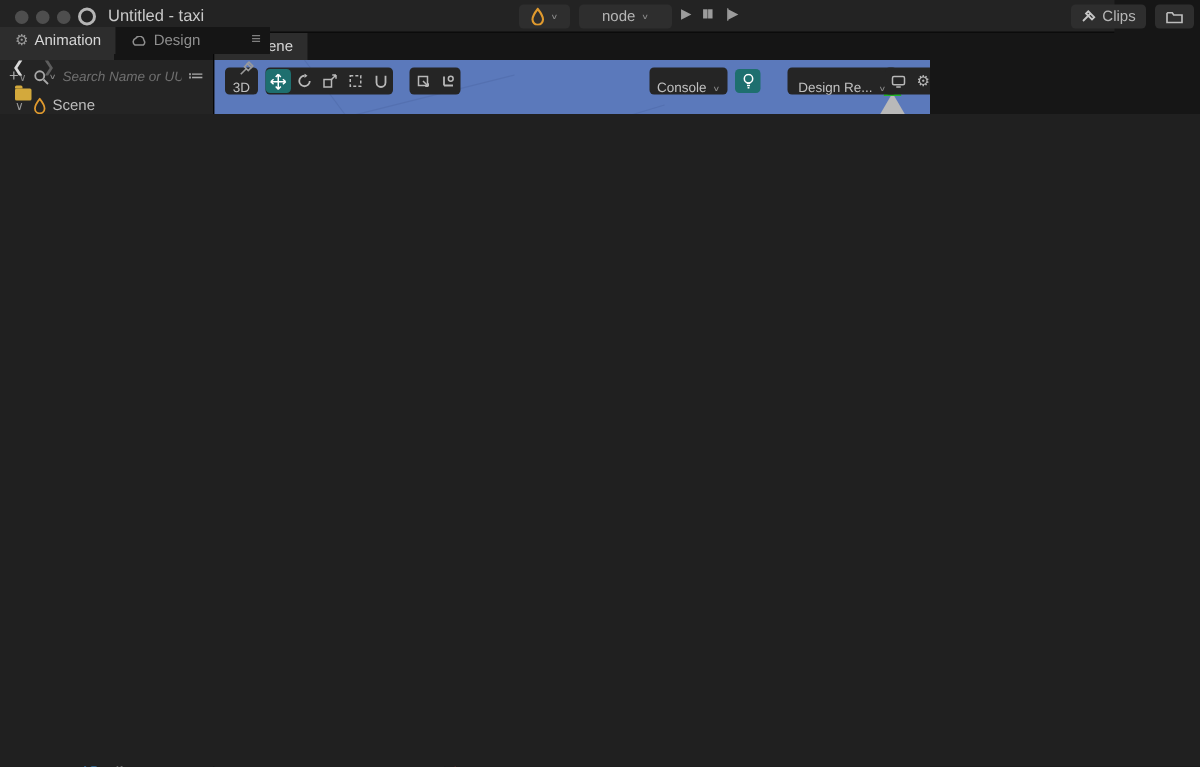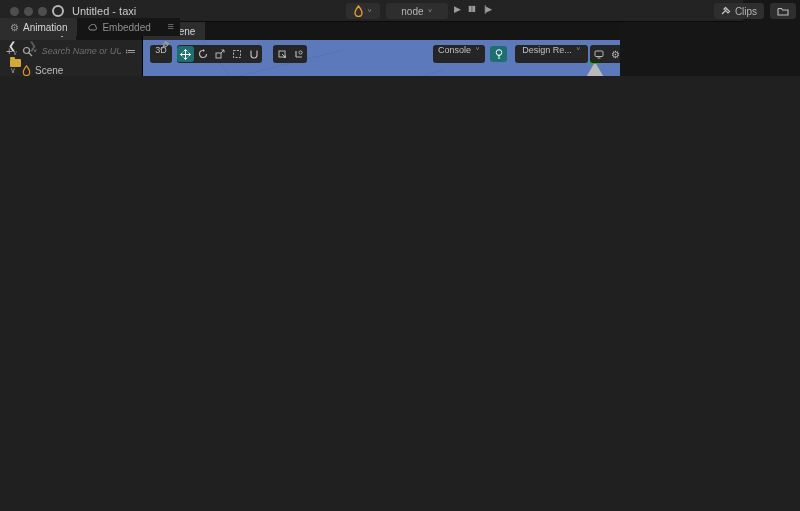--- a/index.html
+++ b/index.html
@@ -46,21 +46,21 @@
   
   #hierarchy { left:0; top:22px; width:143px; height:243px; border-right:1px solid #060606; }
   #assets { left:0; top:265px; width:143px; height:246px; border-right:1px solid #060606; border-top:1px solid #060606; }
   #assets .tree-row { height:13px; }
   #assets-scrollbar { position:absolute; right:2px; top:130px; width:4px; height:45px; background:#6d6d6d; border-radius:2px; }
 
   
   #scene-tabbar { left:143px; top:22px; width:477px; height:18px; background:#151515; }
   #viewport { left:143px; top:40px; width:477px; height:323px; background:#5b79bb; overflow:hidden; }
   .vp-btn { position:absolute; height:16px; background:#252525; border-radius:3px; display:flex;
-    align-items:flex-start; justify-content:center; gap:4px; color:#c0c0c0; font-size:9px; }
+    align-items:flex-end; justify-content:center; gap:4px; color:#c0c0c0; font-size:9px; }
   .toolgroup { position:absolute; top:5px; height:18px; background:#252525; border-radius:3px;
     display:flex; align-items:center; }
   .tool { width:17px; height:16px; display:flex; align-items:center; justify-content:center;
     color:#b8b8b8; font-size:9px; border-radius:3px; }
   .tool.sel { background:#1e6f6f; color:#fff; }
   .bulb-btn { position:absolute; background:#1e6f6f; border-radius:3px; width:17px; height:16px;
     display:flex; align-items:center; justify-content:center; }
 
   
   #inspector { left:620px; top:22px; width:180px; height:489px; background:#262626; }
@@ -424,21 +424,21 @@
   <div class="vp-btn" style="left:290px;top:5px;width:52px;height:18px">
     <span>Console</span>
     <span class="chev">∨</span>
   </div>
   <div class="bulb-btn" style="left:347px;top:6px">
     <svg width="8" height="11" viewBox="0 0 8 11">
       <circle cx="4" cy="3.5" r="2.8" fill="none" stroke="#fff" stroke-width="1"></circle>
       <path d="M2.8 6.5 L5.2 6.5 M3 8 L5 8 M3.4 9.5 L4.6 9.5" stroke="#fff" stroke-width="1"></path>
     </svg>
   </div>
-  <div class="vp-btn" style="left:372px;top:5px;width:73px;height:18px">
+  <div class="vp-btn" style="left:382px;top:5px;width:73px;height:18px">
     <span>Design Re...</span>
     <span class="chev">∨</span>
   </div>
   <div class="toolgroup" style="left:447px;width:0;min-width:0;left:447px" id="vg"></div>
 
   <div class="toolgroup" style="top:5px;left:447px">
     <span class="tool">
       <svg width="10" height="9" viewBox="0 0 10 9">
           <rect x="1" y="1" width="8" height="5.5" rx="1" fill="none" stroke="#b8b8b8" stroke-width="1"></rect>
           <path d="M3.5 8 h3" stroke="#b8b8b8" stroke-width="1"></path>
@@ -567,21 +567,21 @@
 <div id="inspector">
   <div class="tabbar">
     <div class="tab active">
       <span style="font-size:10px;color:#9a9a9a">⚙</span>
       <span>Animation</span>
     </div>
     <div class="tab">
       <svg width="11" height="7" viewBox="0 0 11 7">
         <path d="M3 6 A2.5 2.5 0 0 1 3.5 1.5 A3 3 0 0 1 9 3 A2 2 0 0 1 8.5 6 Z" fill="none" stroke="#8f8f8f" stroke-width="1"></path>
       </svg>
-      <span>Embedded</span>
+      <span>Design</span>
     </div>
     <span class="hamburger">≡</span>
   </div>
   <div id="insp-nav">
     <span style="color:#d8d8d8;font-size:10px">❮</span>
     <span style="color:#5d5d5d;font-size:10px">❯</span>
     <svg class="abs" style="right:10px;top:4px" width="11" height="11" viewBox="0 0 11 11">
       <path d="M1.5 9.5 L5 6 M5.5 2 L9 5.5 M4 4.5 L7 1.5 L9.5 4 L6.5 7 Z" fill="none" stroke="#9a9a9a" stroke-width="1.1"></path>
     </svg>
   </div>

